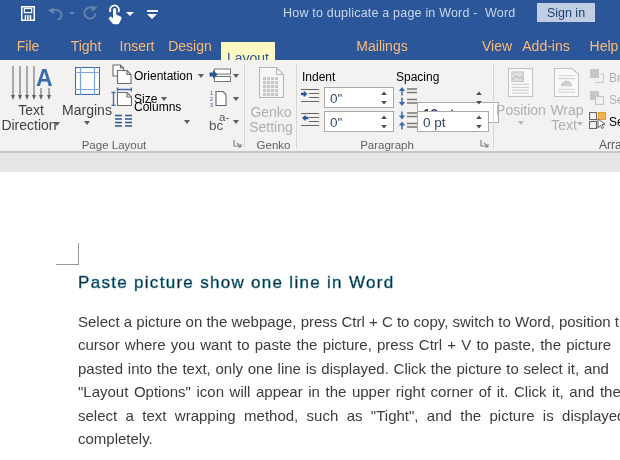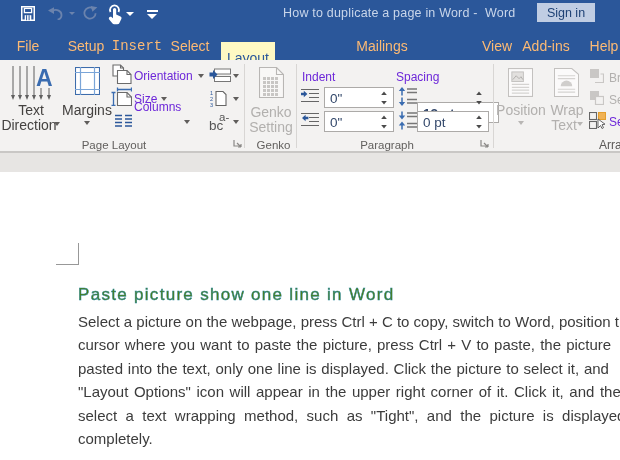--- a/index.html
+++ b/index.html
@@ -15,32 +15,32 @@
   #tabrow { left:0; top:30px; width:620px; height:30px; background:#2b579a; }
   .tab { position:absolute; top:0; height:30px; line-height:33px; color:#fdba74; font-size:14px;
          transform:translateX(-50%); white-space:nowrap; }
   #seltab { left:221px; top:12px; width:54px; height:30px; background:#fef9c3; }
   #seltab span { position:absolute; left:50%; transform:translateX(-50%); top:0; height:30px;
                  line-height:33px; color:#2b579a; font-size:14px; }
   
   #ribbon { left:0; top:60px; width:620px; height:91px; background:#f3f2f1; }
   .sep { position:absolute; top:4px; width:1px; height:84px; background:#d8d6d4; }
   .grplabel { position:absolute; top:78.5px; font-size:11.5px; color:#615f5d; transform:translateX(-50%); white-space:nowrap; }
-  .lbl { position:absolute; font-size:12px; color:#6d28d9; white-space:nowrap; }
+  .lbl { position:absolute; font-size:12px; color:#000000; white-space:nowrap; }
   .lblc { position:absolute; font-size:14px; color:#444240; transform:translateX(-50%); white-space:nowrap; }
   .gray { color:#b2b0ae !important; }
   .darrow { position:absolute; width:0; height:0; border-left:3.5px solid transparent;
             border-right:3.5px solid transparent; border-top:4px solid #5f5d5b; }
   .darrow.gray2 { border-top-color:#b8b6b4; }
   .inputbox { position:absolute; width:70px; height:21px; background:#fff; border:1px solid #acaaa8;
               font-size:13.5px; color:#33486b; padding:2.5px 0 0 5px; }
   
   #docstrip { left:0; top:151px; width:620px; height:21px; background:#e7e5e3; border-top:2px solid #c9c7c5; }
   #page { left:0; top:172px; width:620px; height:288px; background:#fff; }
-  #heading { left:78px; top:285px; font-size:17px; font-weight:400; color:#4d7c0f; white-space:nowrap; letter-spacing:1.3px; -webkit-text-stroke:0.5px #26869e; }
+  #heading { left:78px; top:273px; font-size:17px; font-weight:400; color:#0f172a; white-space:nowrap; letter-spacing:1.3px; -webkit-text-stroke:0.5px #26869e; }
   .bodyline { position:absolute; left:78px; font-size:15px; color:#3c3c3c; white-space:nowrap; line-height:15px; }
 </style>
 </head>
 <body>
   <div id="titlebar" class="abs">
 
     <svg class="abs" style="left:21px; top:6px;" width="14" height="15" viewBox="0 0 14 15">
       <rect x="0.75" y="0.75" width="12.5" height="13.5" fill="none" stroke="#fff" stroke-width="1.5"></rect>
       <rect x="3.4" y="2.4" width="7.2" height="4.2" fill="none" stroke="#fff" stroke-width="1.3"></rect>
       <rect x="3.7" y="9.2" width="6.6" height="5" fill="#fff"></rect>
@@ -65,23 +65,23 @@
     <div class="abs" style="left:126px; top:12px; width:0; height:0; border-left:4px solid transparent; border-right:4px solid transparent; border-top:4.5px solid #fff;"></div>
 
     <div class="abs" style="left:147px; top:10px; width:11px; height:2px; background:#fff;"></div>
     <div class="abs" style="left:147px; top:14px; width:0; height:0; border-left:5.5px solid transparent; border-right:5.5px solid transparent; border-top:5px solid #fff;"></div>
     <div id="title" class="abs">How to duplicate a page in Word&nbsp;-&nbsp;&nbsp;Word</div>
     <div id="signin" class="abs">Sign in</div>
   </div>
 
   <div id="tabrow" class="abs">
     <span class="tab" style="left:28px;">File</span>
-    <span class="tab" style="left:86px;">Setup</span>
-    <span class="tab" style="left:137px;font-family:Liberation Mono, monospace;">Insert</span>
-    <span class="tab" style="left:190px;">Select</span>
+    <span class="tab" style="left:86px;">Tight</span>
+    <span class="tab" style="left:137px;">Insert</span>
+    <span class="tab" style="left:190px;">Design</span>
     <div id="seltab" class="abs">
       <span>Layout</span>
     </div>
     <span class="tab" style="left:382px;">Mailings</span>
     <span class="tab" style="left:497px;">View</span>
     <span class="tab" style="left:546px;">Add-ins</span>
     <span class="tab" style="left:604px;">Help</span>
   </div>
 
   <div id="ribbon" class="abs">

